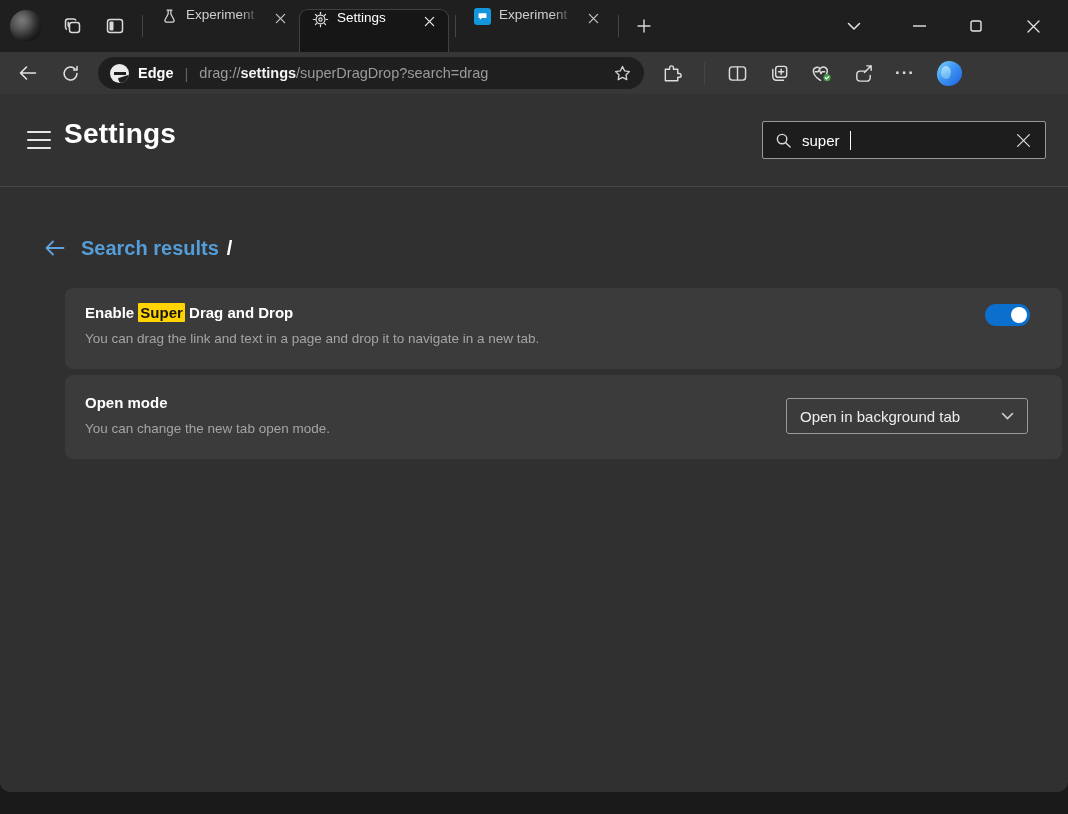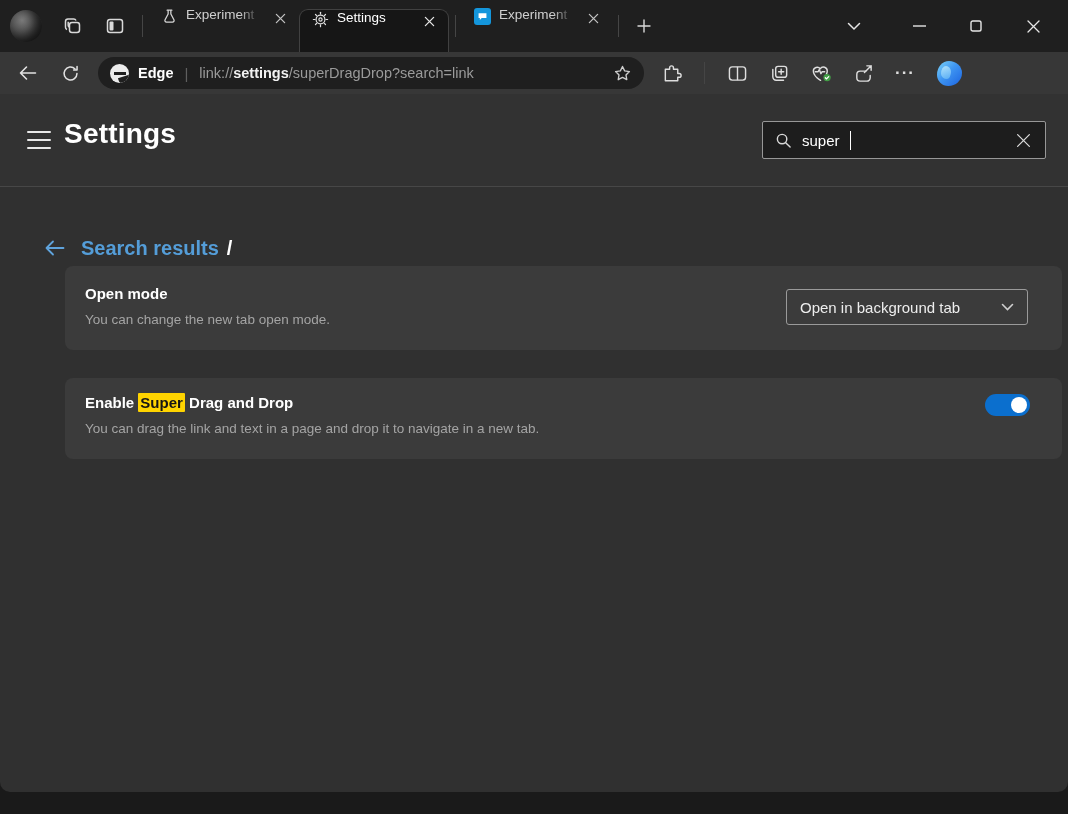--- a/index.html
+++ b/index.html
@@ -268,21 +268,21 @@
     <svg width="19" height="19" viewBox="0 0 20 20" fill="none" stroke="currentColor" stroke-width="1.6" stroke-linecap="round" stroke-linejoin="round">
       <path d="M16.8 10a6.8 6.8 0 1 1-2-4.8"></path>
       <path d="M16.9 2.6v3.6h-3.6"></path>
     </svg>
   </button>
 
   <div class="address-pill">
     <span class="edge-logo"></span>
     <span class="site-label">Edge</span>
     <span class="pill-sep">|</span>
-    <span class="url"><span>link://</span><span class="bold">settings</span><span>/superDragDrop?search=link</span></span>
+    <span class="url"><span>drag://</span><span class="bold">settings</span><span>/superDragDrop?search=drag</span></span>
     <button class="fav-star">
       <svg width="19" height="19" viewBox="0 0 20 20" fill="none" stroke="currentColor" stroke-width="1.4" stroke-linejoin="round">
           <path d="M10 2.6l2.25 4.6 5.05.73-3.65 3.56.86 5.03L10 14.15l-4.51 2.37.86-5.03L2.7 7.93l5.05-.73z"></path>
         </svg>
     </button>
   </div>
 
   <div class="toolbar-icons">
     <button class="tool-btn">
       <svg width="21" height="21" viewBox="0 0 22 22" fill="none" stroke="currentColor" stroke-width="1.5" stroke-linejoin="round">
@@ -356,37 +356,37 @@
   <div class="content">
 
     <div class="breadcrumb">
       <button class="crumb-back">
         <svg width="22" height="18" viewBox="0 0 22 18" fill="none" stroke="currentColor" stroke-width="1.8" stroke-linecap="round" stroke-linejoin="round">
             <path d="M2.5 9h17M2.5 9l6.5-6.5M2.5 9l6.5 6.5"></path>
           </svg>
       </button>
       <a class="crumb-link" href="#">Search results</a>
       <span class="crumb-sep">/</span>
+    </div>
+
+    <div class="card first">
+      <div class="card-title"><span>Enable </span><span class="hl">Super</span><span> Drag and Drop</span></div>
+      <div class="card-desc">You can drag the link and text in a page and drop it to navigate in a new tab.</div>
+      <div class="toggle">
+        <span class="knob"></span>
+      </div>
     </div>
 
     <div class="card second">
       <div class="card-title">Open mode</div>
       <div class="card-desc">You can change the new tab open mode.</div>
       <button class="dropdown">
         <span>Open in background tab</span>
         <span class="chev">
           <svg width="13" height="8" viewBox="0 0 13 8" fill="none" stroke="currentColor" stroke-width="1.6" stroke-linecap="round">
               <path d="M1.5 1.5l5 5 5-5"></path>
             </svg>
         </span>
       </button>
     </div>
 
-    <div class="card first">
-      <div class="card-title"><span>Enable </span><span class="hl">Super</span><span> Drag and Drop</span></div>
-      <div class="card-desc">You can drag the link and text in a page and drop it to navigate in a new tab.</div>
-      <div class="toggle">
-        <span class="knob"></span>
-      </div>
-    </div>
-
   </div>
 </div>
 
 </body></html>

